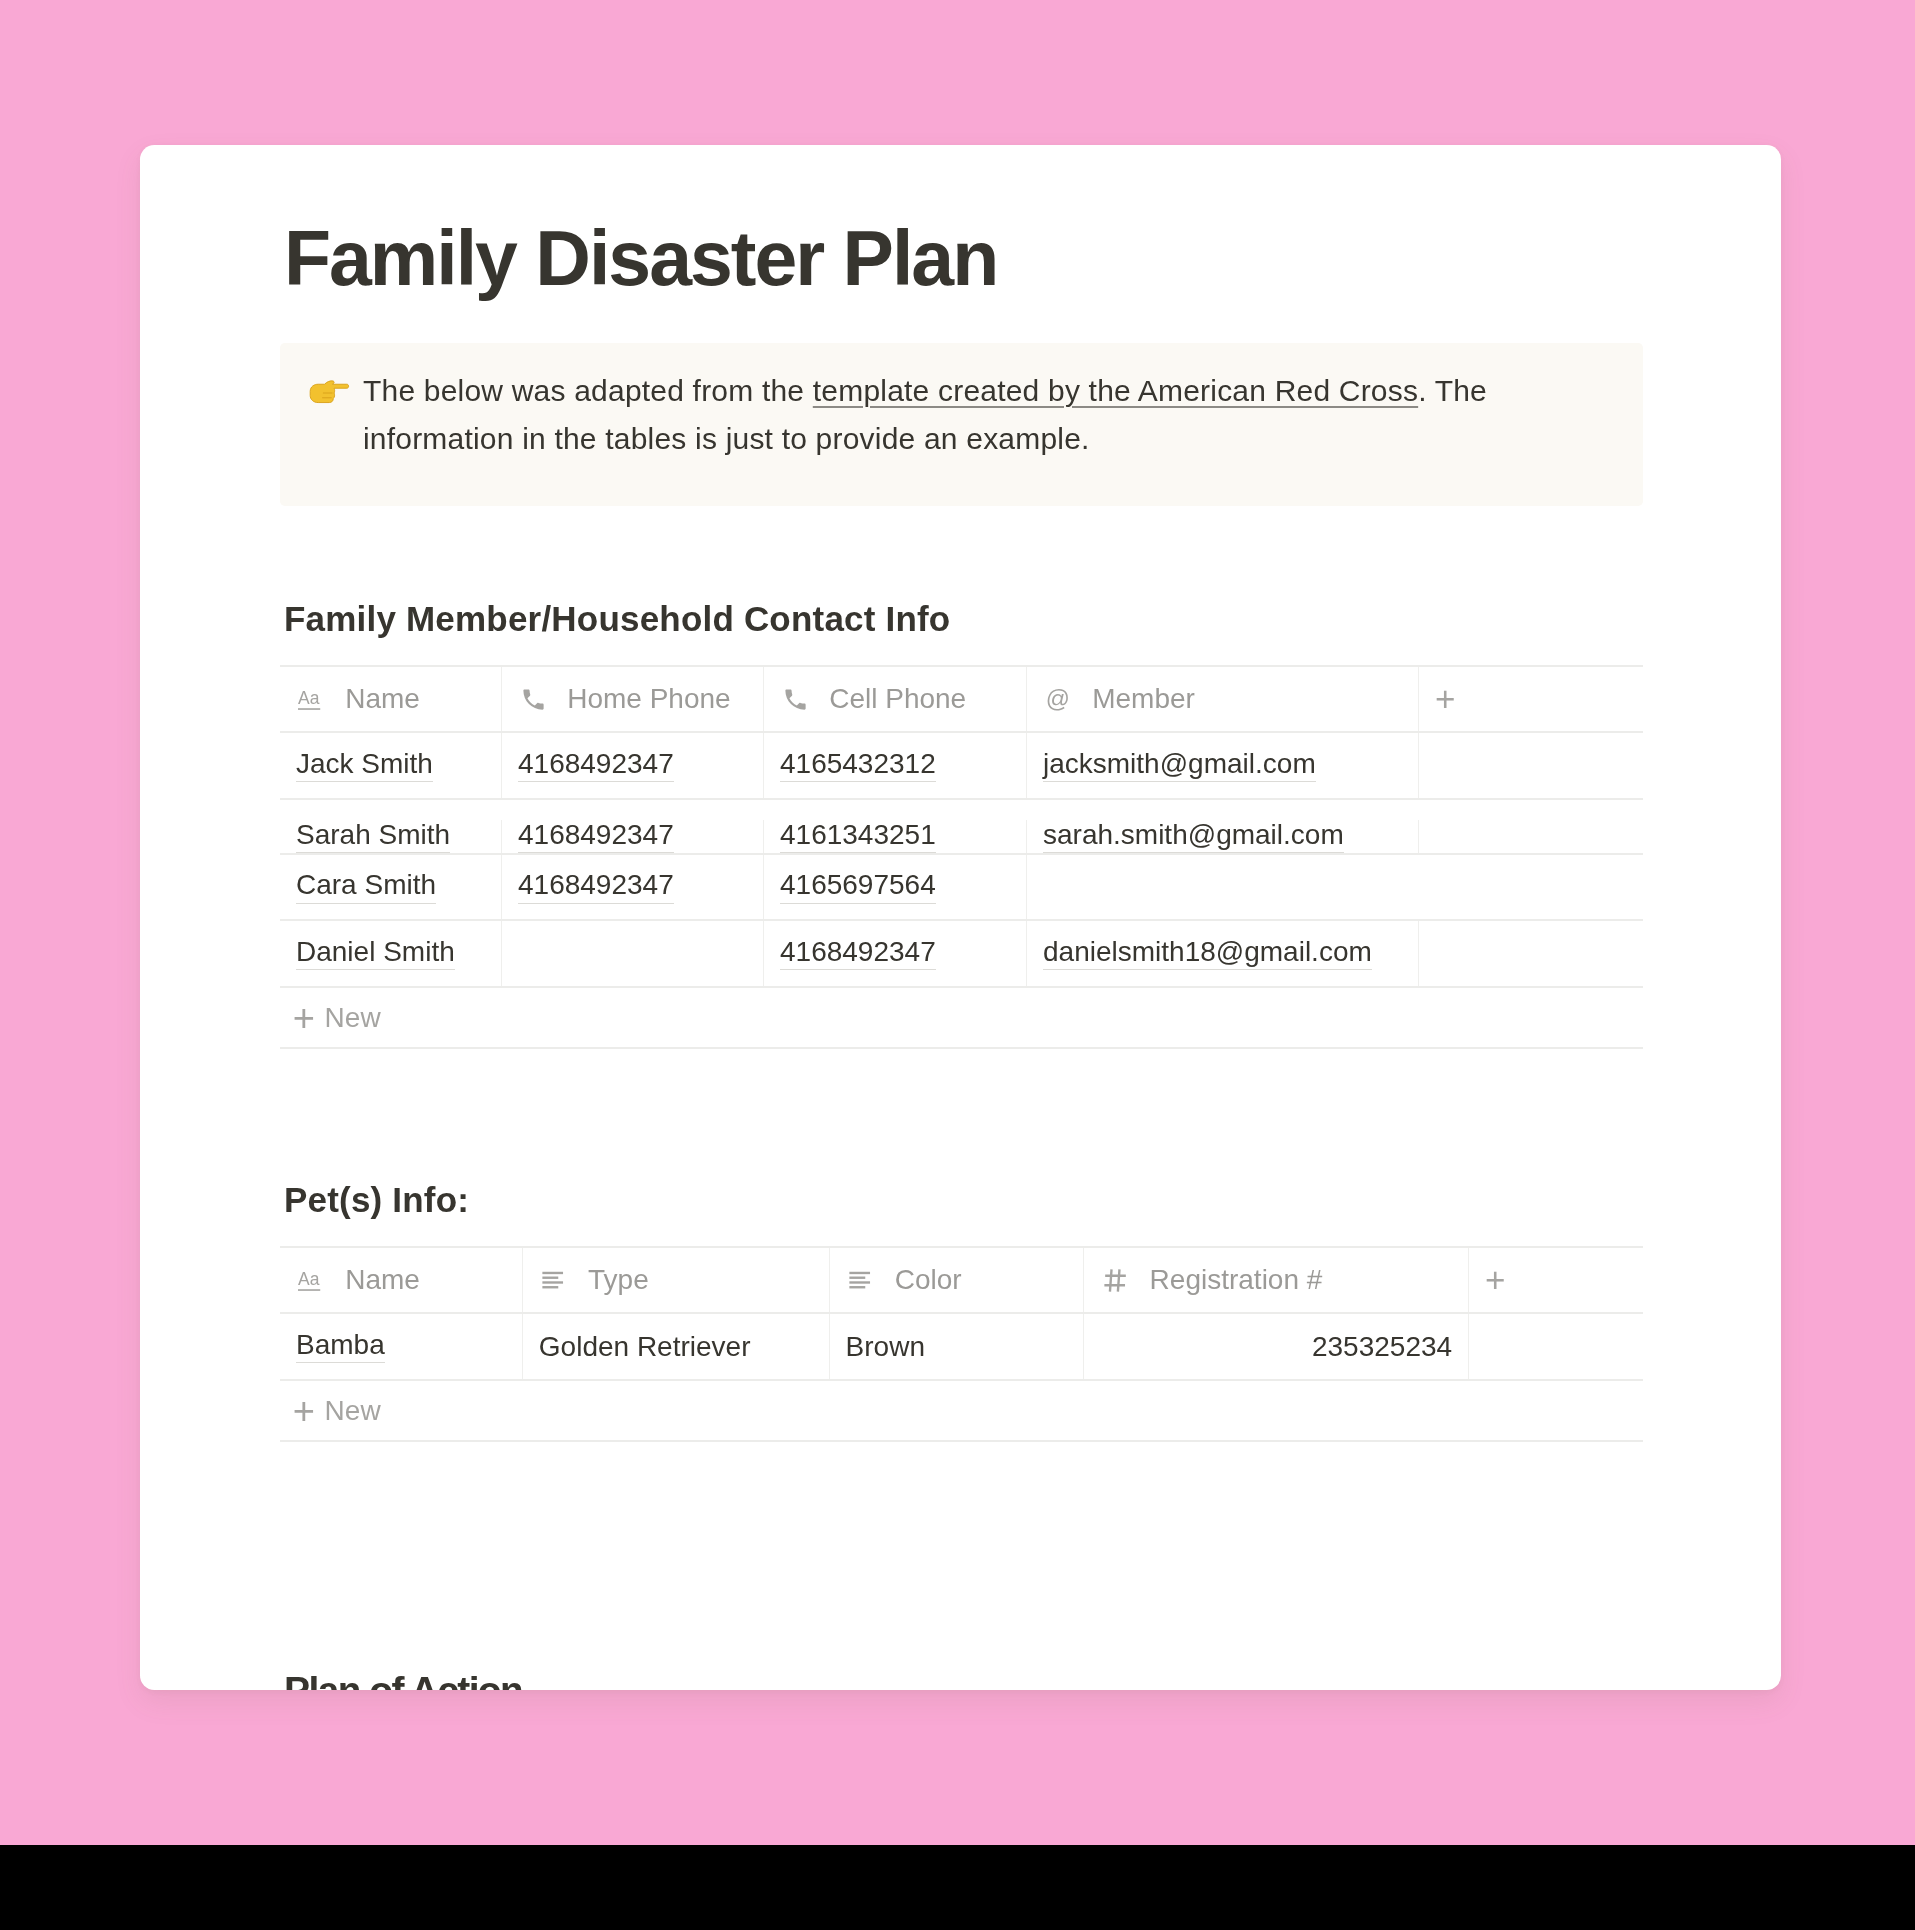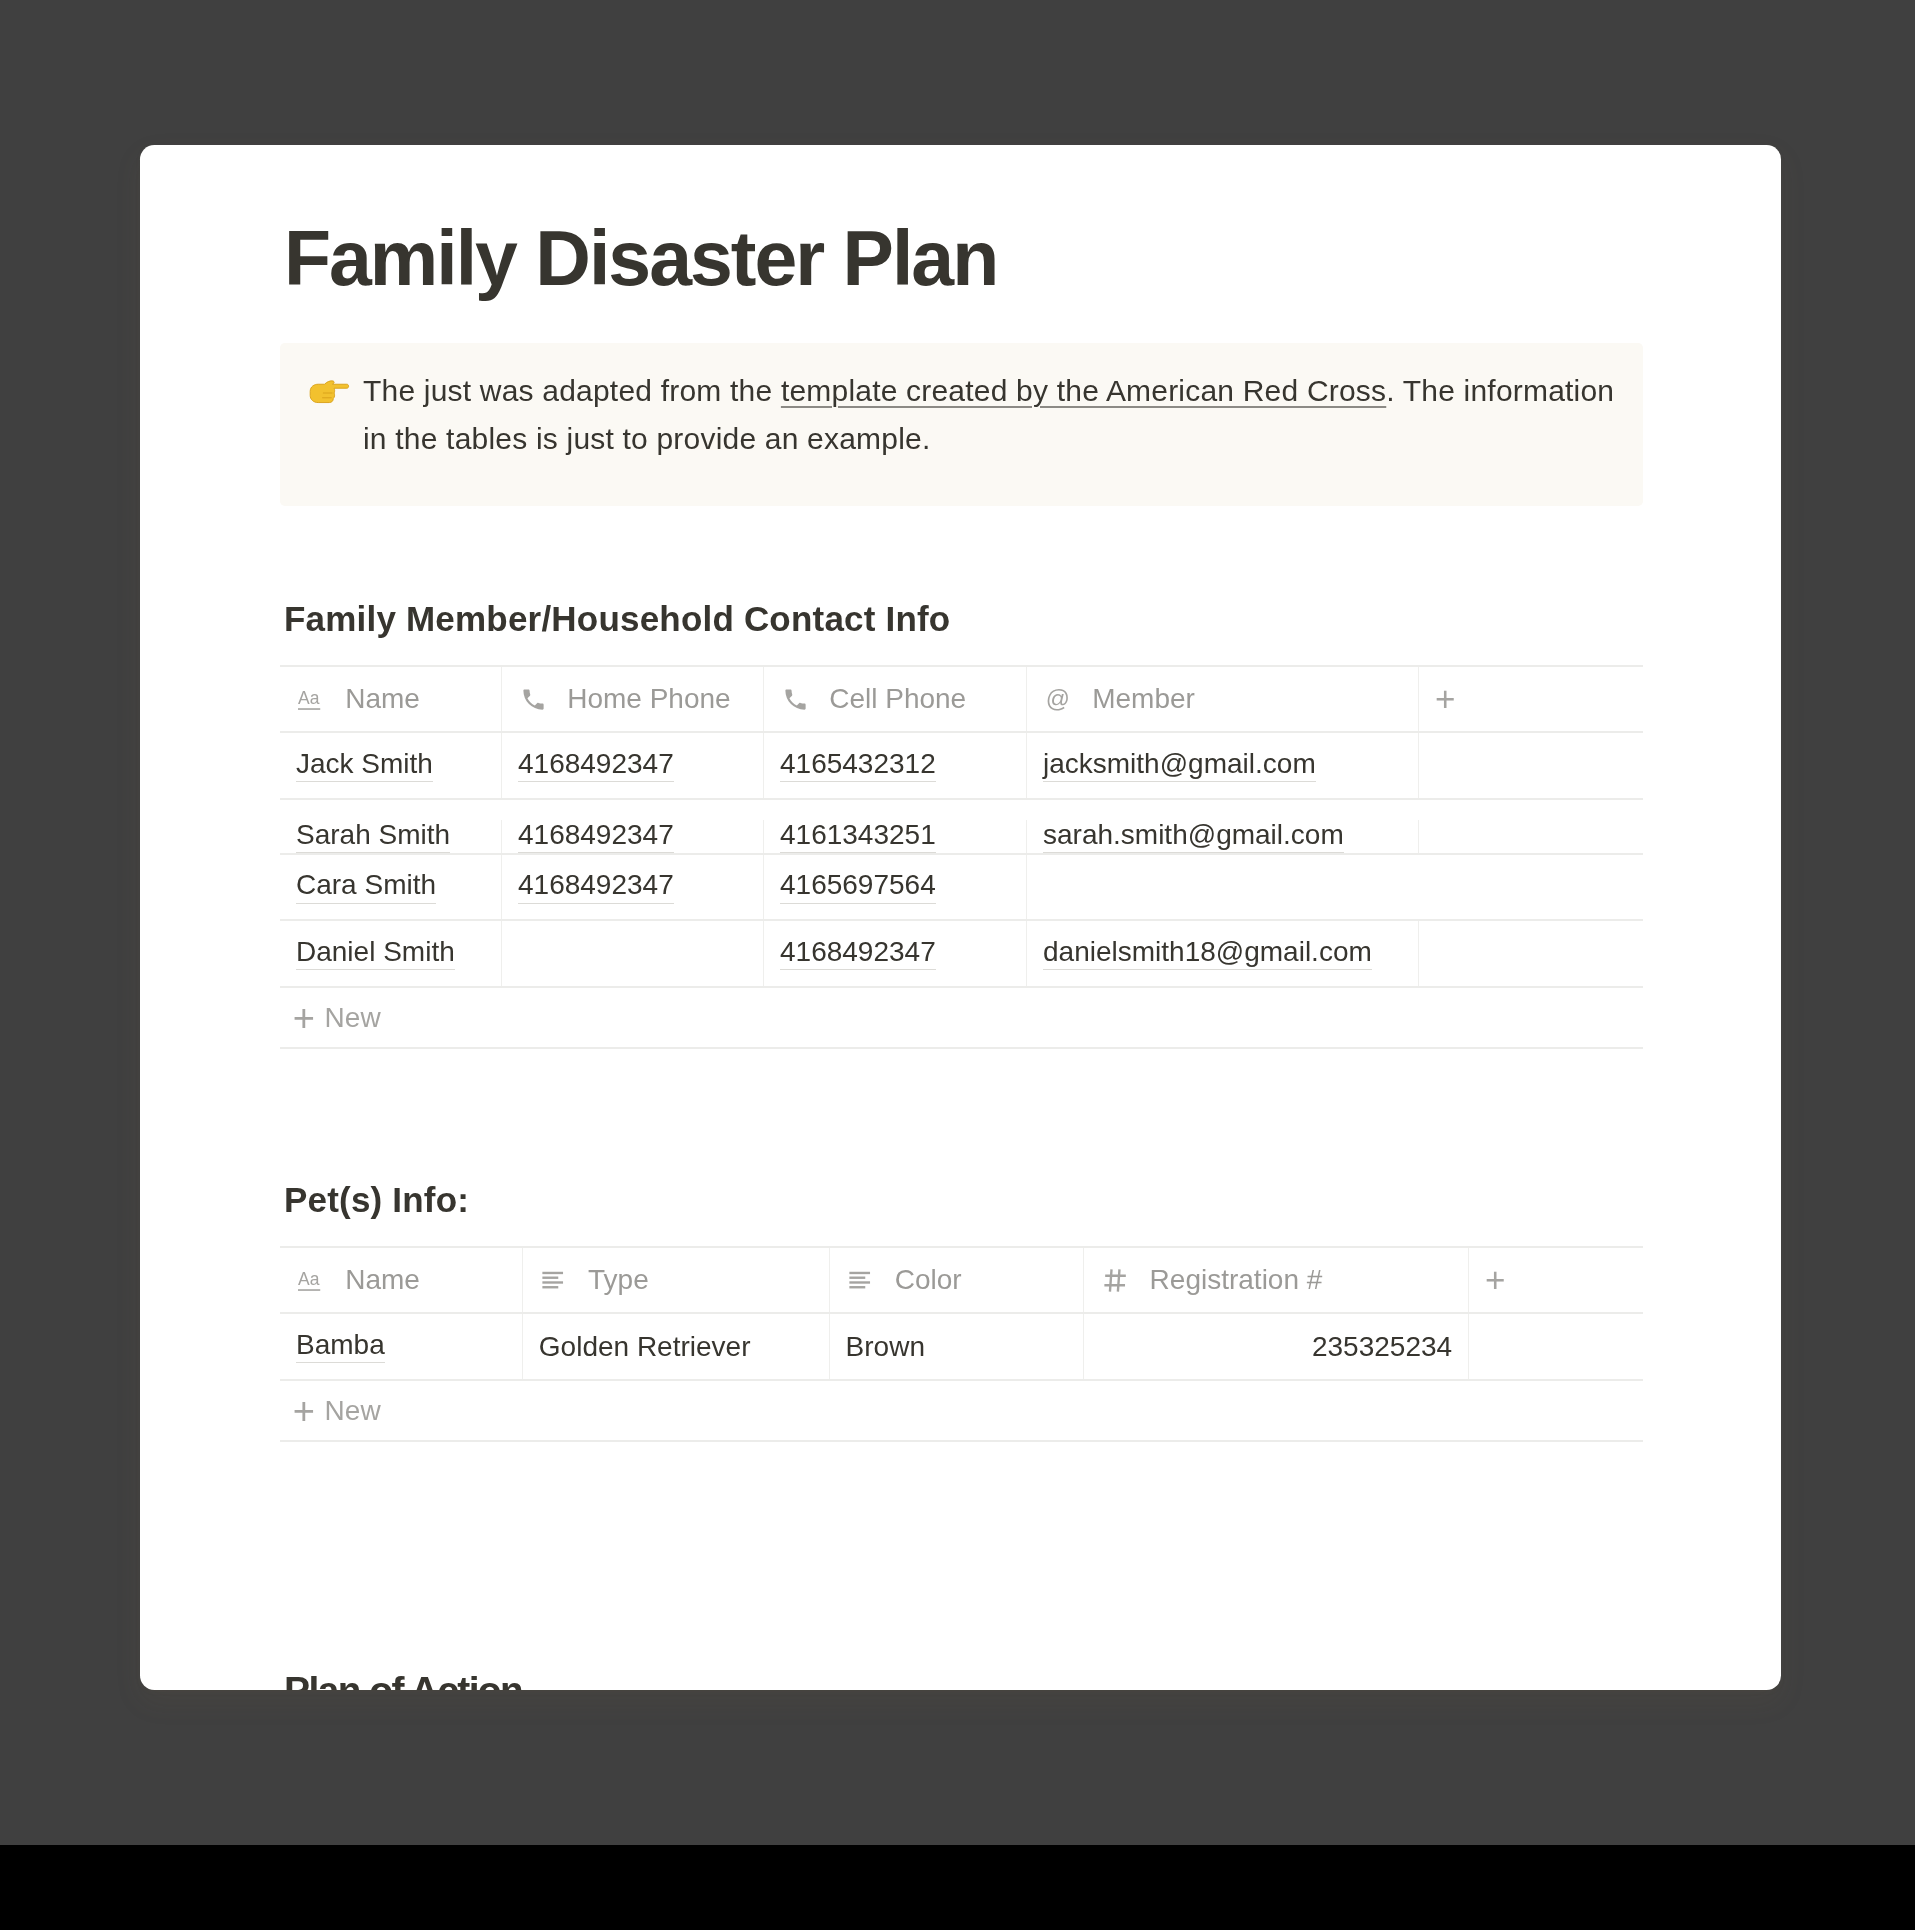--- a/index.html
+++ b/index.html
@@ -2,21 +2,21 @@
 <html style="font-size:12.8px"><head>
 <meta charset="utf-8">
 <style>
   * { box-sizing: border-box; margin: 0; padding: 0; }
   html, body {
     width: 1915px; height: 1931px; overflow: hidden;
     background: #fdf6ef;
     font-family: "Liberation Sans", "DejaVu Sans", sans-serif;
     color: #37352f;
   }
-  .stage { position: relative; width: 1915px; height: 1931px; background: #404040; }
+  .stage { position: relative; width: 1915px; height: 1931px; background: #f9a8d4; }
   .bottom-bar { position: absolute; left: 0; top: 1845px; width: 1915px; height: 85px; background: #000; }
 
   .card {
     position: absolute; left: 140px; top: 145px;
     width: 1641px; height: 1545px;
     background: #ffffff; border-radius: 14.4px;
     box-shadow: 0 11.2px 27px rgba(120, 100, 70, 0.10), 0 1.6px 4.8px rgba(120,100,70,0.06);
     overflow: hidden;
   }
 
@@ -77,21 +77,21 @@
 
     <h1 class="page-title">Family Disaster Plan</h1>
 
     <div class="callout">
       <span class="callout-icon">
         <svg viewBox="0 0 54 40" width="43" height="32">
           <path d="M4 18 C4 12 9 9 14 9 L22 9 C25 6 29 4 33 5 C35 6 34 8 32 9 L50 9 C53 9 53 14 50 14 L34 14 C35 16 35 18 34 20 C35 22 35 25 33 27 C33 30 31 32 28 32 L14 32 C8 32 4 28 4 23 Z" fill="#f2c12e" stroke="#d9a21a" stroke-width="1.2"></path>
           <path d="M20 20 L32 20 M19 26 L31 26" stroke="#d9a21a" stroke-width="1.2" fill="none"></path>
         </svg>
       </span>
-      <p class="callout-text"><span>The just was adapted from the </span><a>template created by the American Red Cross</a><span>. The information in the tables is just to provide an example.</span></p>
+      <p class="callout-text"><span>The below was adapted from the </span><a>template created by the American Red Cross</a><span>. The information in the tables is just to provide an example.</span></p>
     </div>
 
     <h3 class="section-heading" style="top:453px;">Family Member/Household Contact Info</h3>
 
     <div class="db-table" style="top:520px;">
       <div class="db-row" style="height:66px;">
         <div class="db-cell head" style="width:222px;">
           <span class="hicon">
             <svg viewBox="0 0 34 34" style="font-size:35px">
                 <text x="0" y="23" font-size="22" font-family="Liberation Sans, sans-serif" fill="#a5a4a1">Aa</text>

